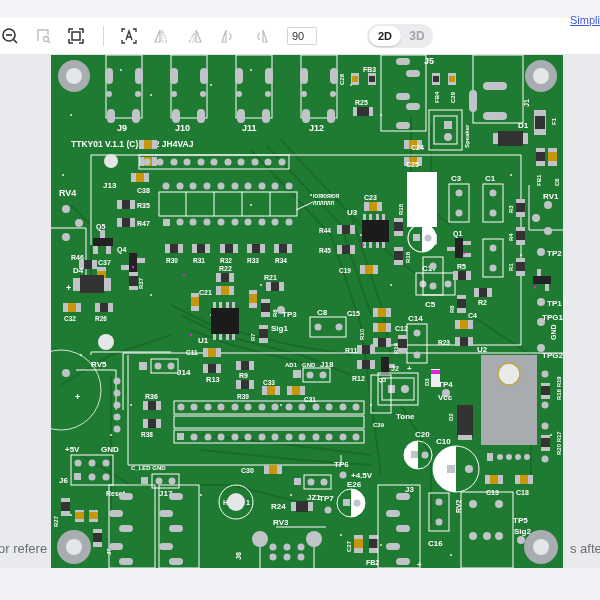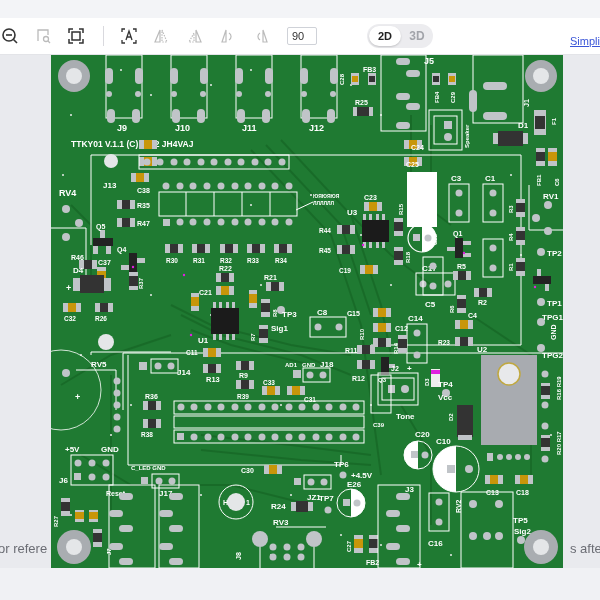--- a/index.html
+++ b/index.html
@@ -6,21 +6,21 @@
   body { width:600px; height:600px; overflow:hidden; background:#e9eaee; font-family:"Liberation Sans", sans-serif; position:relative; }
   .topstrip { position:absolute; left:0; top:0; width:600px; height:18px; background:#f3f4f7; }
   .toolbar { position:absolute; left:0; top:18px; width:600px; height:36px; background:#ffffff; border-bottom:1px solid #e3e4e8; }
   .tb-btn { position:absolute; top:6px; width:24px; height:24px; display:flex; align-items:center; justify-content:center; cursor:pointer; }
   .tb-btn svg { width:18px; height:18px; }
   .tb-sep { position:absolute; left:103px; top:8px; width:1px; height:20px; background:#d9d9de; }
   .angle-input { position:absolute; left:287px; top:27px; width:30px; height:18px; border:1px solid #cfd2d8; border-radius:2px; font-size:11px; color:#333; padding:0 0 0 4px; box-sizing:border-box; line-height:16px; font-family:"Liberation Sans", sans-serif; background:#fff; }
   .view-toggle { position:absolute; left:367px; top:24px; width:66px; height:24px; background:#ececef; border-radius:12px; }
   .vt-2d { position:absolute; left:2px; top:2px; width:32px; height:20px; background:#fff; border-radius:10px; box-shadow:0 1px 2px rgba(0,0,0,0.18); font-size:11px; font-weight:bold; color:#222; display:flex; align-items:center; justify-content:center; cursor:pointer; }
   .vt-3d { position:absolute; left:36px; top:2px; width:28px; height:20px; font-size:12px; font-weight:bold; color:#a2a4aa; display:flex; align-items:center; justify-content:center; cursor:pointer; }
-  .simpli { position:absolute; left:570px; top:35px; font-size:11px; color:#3a55d8; text-decoration:underline; white-space:nowrap; cursor:pointer; }
+  .simpli { position:absolute; left:570px; top:14px; font-size:11px; color:#3a55d8; text-decoration:underline; white-space:nowrap; cursor:pointer; }
   .bg-text { position:absolute; top:541px; font-size:13px; color:#6b6d74; white-space:nowrap; }
   .pcb { position:absolute; left:51px; top:55px; width:512px; height:513px; }
   .bottom-area { position:absolute; left:0; top:568px; width:600px; height:32px; background:#f0f1f4; }
 </style>
 </head>
 <body>
 
 <div class="topstrip"></div>
 
 <div class="toolbar">

